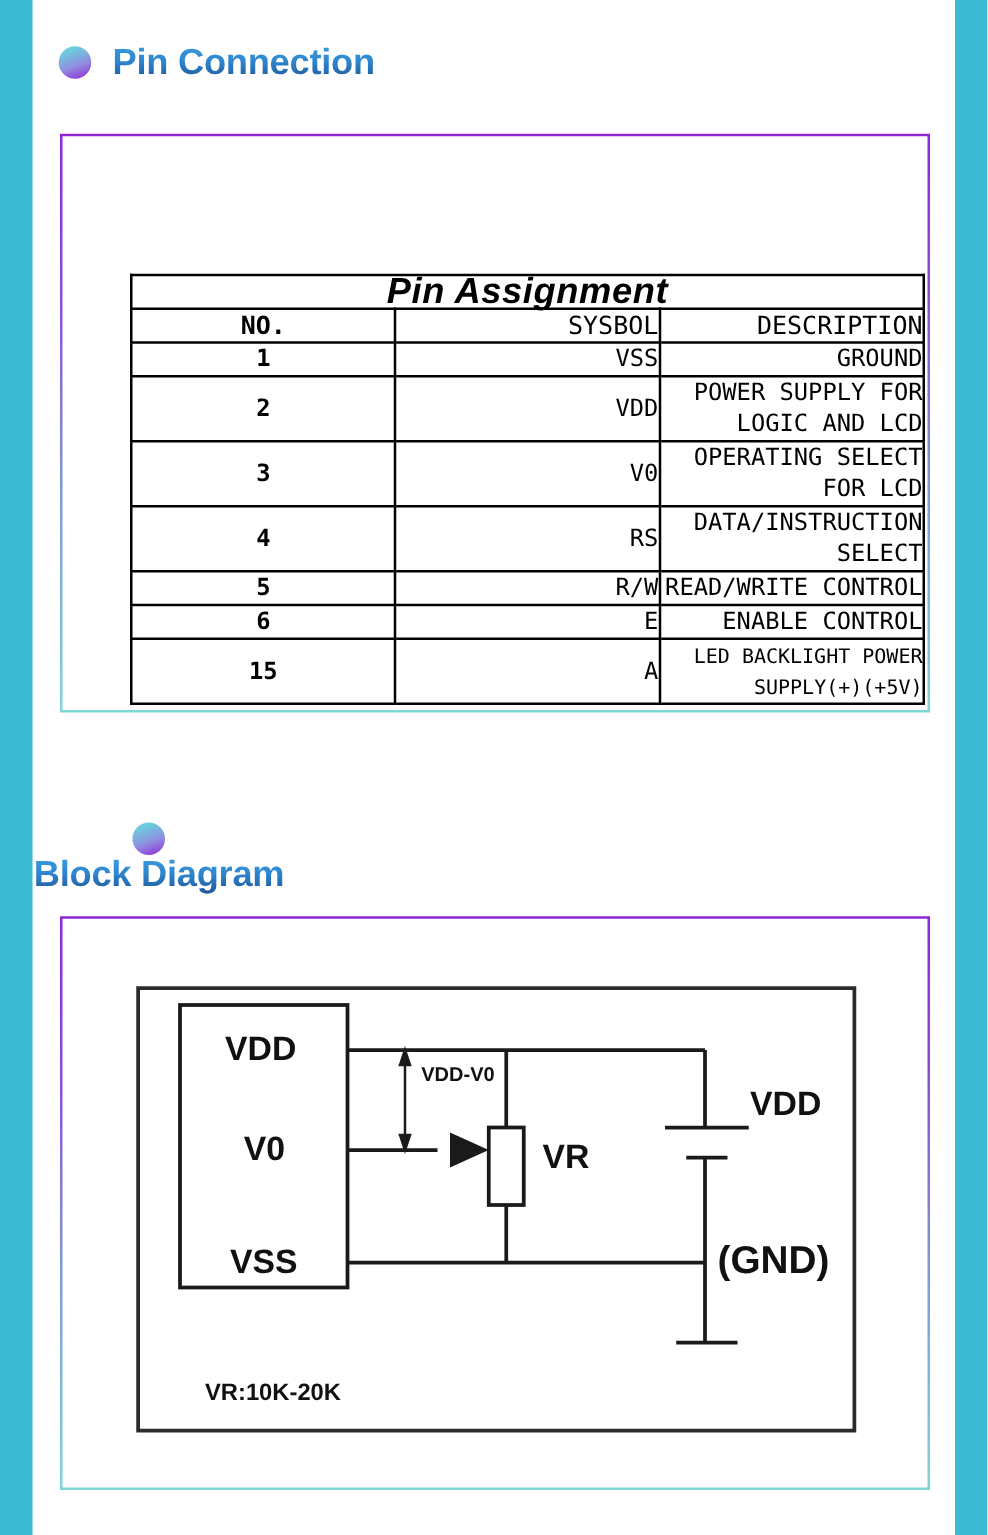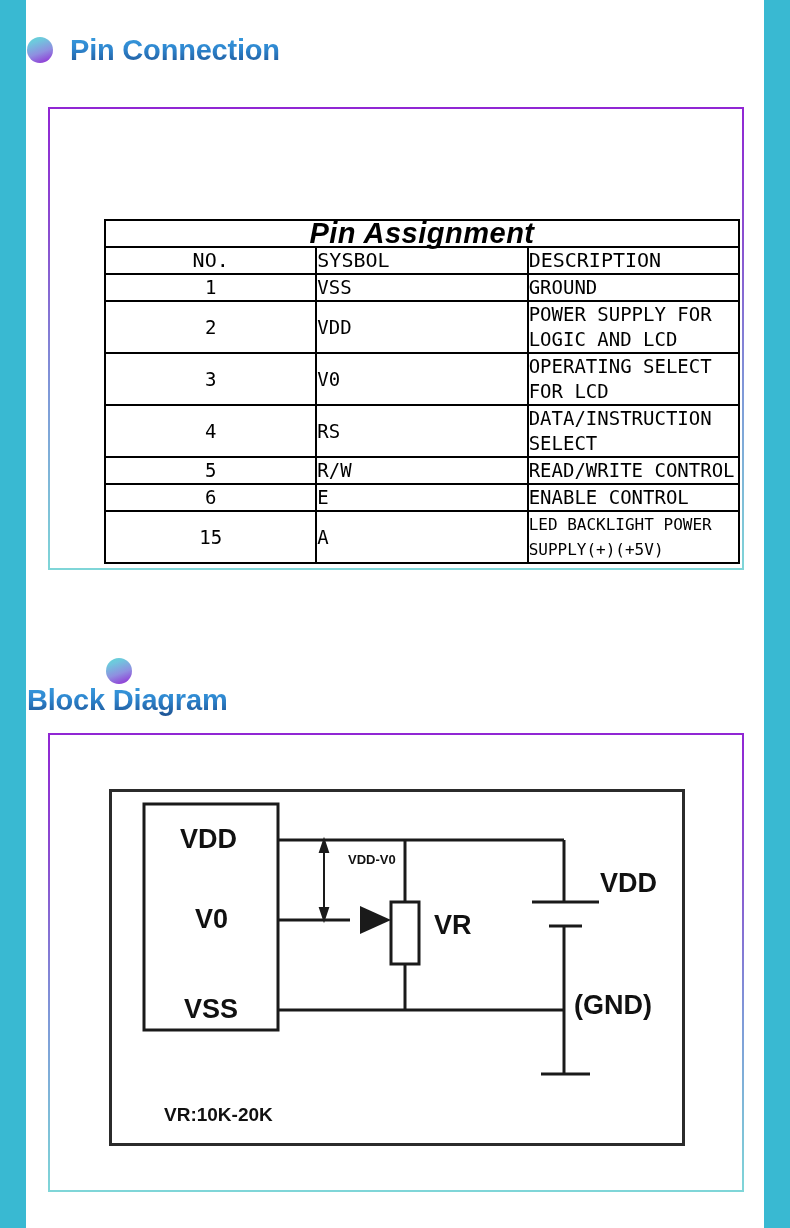--- a/index.html
+++ b/index.html
@@ -98,23 +98,23 @@
   td.t-title {
     text-align: center;
     font-family: "Liberation Sans", sans-serif;
     font-style: italic;
     font-weight: bold;
     font-size: 29px;
     height: 46px;
     line-height: 46px;
     letter-spacing: 0.5px;
   }
-  td.c-no    { width: 72px;  text-align: center; font-size: 19px; }
-  td.c-sym   { width: 110px; text-align: left;  padding-left: 9px; font-size: 19px; }
-  td.c-desc  { text-align: left;  padding-left: 9px; font-size: 19px; }
+  td.c-no    { width: 72px;  text-align: center; font-size: 19px; font-weight: bold; }
+  td.c-sym   { width: 110px; text-align: right;  padding-left: 9px; font-size: 19px; }
+  td.c-desc  { text-align: right;  padding-left: 9px; font-size: 19px; }
   td.c-desc.small { font-size: 16px; }
   td.c-head  { font-size: 20px; height: 29px; line-height: 29px; }
   td.c-head.c-no { text-align: center; }
 
   
   .diagram-frame {
     position: absolute;
     left: 61px;
     top: 56px;
     width: 576px;
@@ -133,21 +133,21 @@
     color: #111;
     white-space: nowrap;
   }
 </style>
 </head>
 <body>
 
 <div class="side-strip left"></div>
 <div class="side-strip right"></div>
 
-<div class="section-header" style="left:27px; top:28px;">
+<div class="section-header" style="left:27px; top:28px;padding-left:20px;">
   <div class="bullet"></div>
   <div class="section-title">Pin Connection</div>
 </div>
 
 <div class="panel" style="left:48px; top:107px; width:696px; height:463px;">
   <div class="panel-border"></div>
   <div class="panel-inner"></div>
 
   <div class="pin-table-wrap">
     <table class="pin-table">
@@ -243,22 +243,22 @@
         <line x1="420" y1="110" x2="487" y2="110"></line>
         <line x1="437" y1="134" x2="470" y2="134"></line>
         <line x1="429" y1="282" x2="478" y2="282"></line>
       </g>
     </svg>
 
     <div class="caption" style="left:68px; top:32px; font-size:27px;">VDD</div>
     <div class="caption" style="left:83px; top:112px; font-size:27px;">V0</div>
     <div class="caption" style="left:72px; top:202px; font-size:27px;">VSS</div>
 
-    <div class="caption" style="left:236px; top:60px; font-size:13px;">VDD-V0</div>
+    <div class="caption" style="left:225px; top:60px; font-size:16px;">VDD-V0</div>
 
     <div class="caption" style="left:322px; top:118px; font-size:27px;text-align:right;">VR</div>
 
     <div class="caption" style="left:488px; top:76px; font-size:27px;">VDD</div>
-    <div class="caption" style="left:462px; top:198px; font-size:27px;">(GND)</div>
+    <div class="caption" style="left:462px; top:198px; font-size:31px;">(GND)</div>
 
     <div class="caption" style="left:52px; top:312px;">VR:10K-20K</div>
   </div>
 </div>
 
 </body></html>

